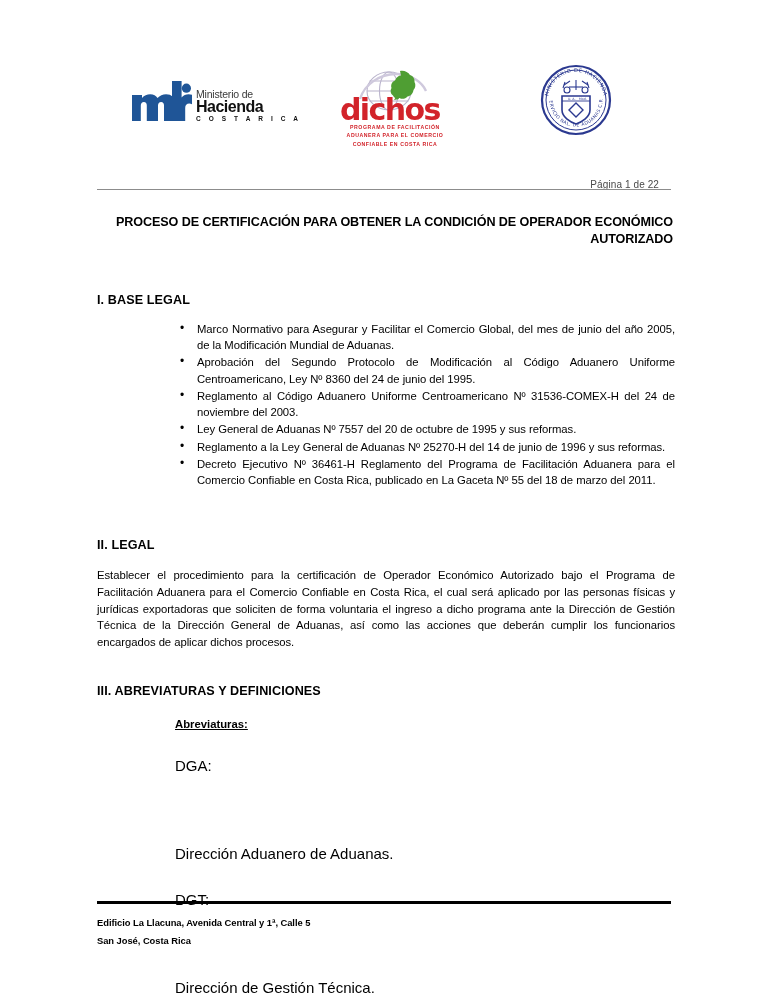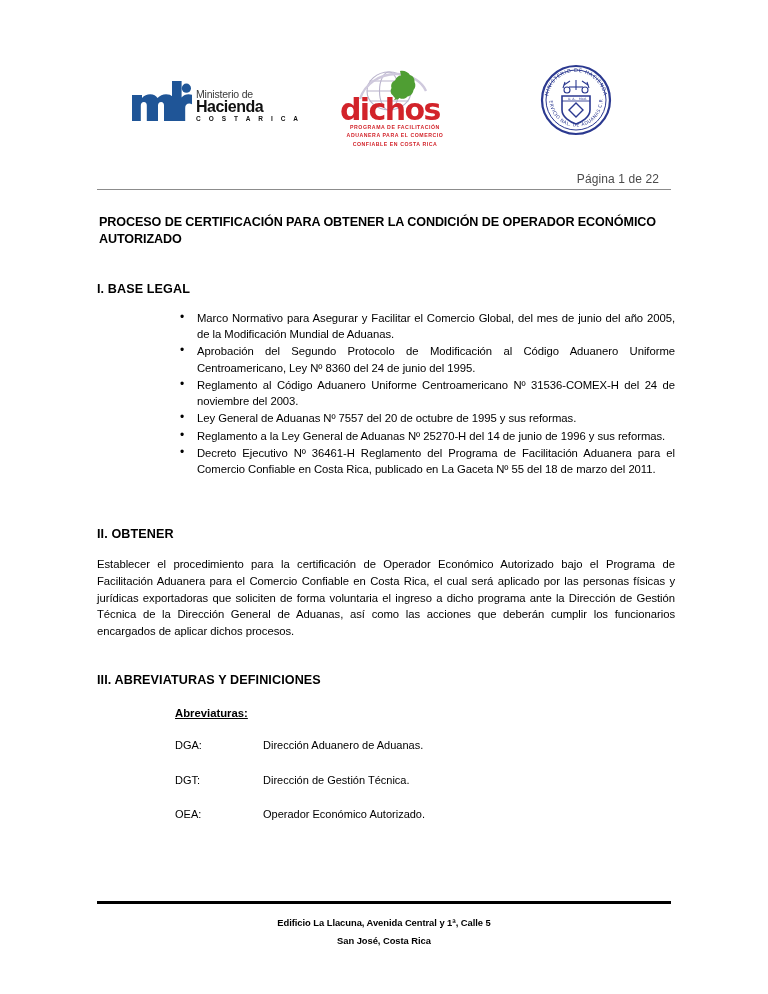--- a/index.html
+++ b/index.html
@@ -119,22 +119,22 @@
     left: 440px;
     top: 6px;
     width: 78px;
     height: 78px;
   }
 
   
   .page-number {
     position: absolute;
     right: 97px;
-    top: 172px;
-    font-size: 12px;
+    top: 179px;
+    font-size: 10px;
     color: #4a4a4a;
     letter-spacing: 0.1px;
   }
   .header-rule {
     position: absolute;
     left: 97px;
     top: 189px;
     width: 574px;
     height: 1px;
     background: #8c8c8c;
@@ -144,35 +144,35 @@
   .content {
     position: absolute;
     left: 97px;
     top: 206px;
     width: 578px;
   }
 
   .doc-title {
     font-size: 12.6px;
     font-weight: bold;
-    text-align: left;
+    text-align: right;
     line-height: 1.38;
     letter-spacing: -0.1px;
     margin: 8px 0 0 0;
     padding: 0 2px;
   }
 
   .section-heading {
     font-size: 12.6px;
     font-weight: bold;
     letter-spacing: 0.1px;
     margin: 0;
     padding: 0;
   }
-  .h-base-legal { margin-top: 33px; }
+  .h-base-legal { margin-top: 44px; }
   .h-objeto     { margin-top: 50px; }
   .h-abrev      { margin-top: 34px; }
 
   ul.legal-list {
     list-style: none;
     margin: 14px 0 0 0;
     padding: 0 0 0 82px;
   }
   ul.legal-list li {
     position: relative;
@@ -205,42 +205,43 @@
     padding-left: 78px;
   }
   .abrev-title {
     font-size: 11.3px;
     font-weight: bold;
     text-decoration: underline;
     margin: 0 0 0 0;
   }
   .abrev-row {
     display: flex;
-    margin-top: 19px;
-    font-size: 11px;
+    margin-top: 25px;
+    font-size: 15px;
     line-height: 1.4;
+    flex-direction: column;
   }
   .abrev-key { width: 88px; flex: 0 0 88px; }
   .abrev-val { flex: 1 1 auto; }
 
   
   .footer-rule {
     position: absolute;
     left: 97px;
     top: 901px;
     width: 574px;
     height: 2.5px;
     background: #000000;
   }
   .footer-text {
     position: absolute;
     left: 97px;
     top: 914px;
     width: 574px;
-    text-align: center;
+    text-align: left;
     font-size: 9.4px;
     font-weight: bold;
     line-height: 1.95;
     color: #000;
     letter-spacing: -0.05px;
   }
   .footer-text span { display: block; }
 </style>
 </head>
 <body>
@@ -330,21 +331,21 @@
 
     <ul class="legal-list">
       <li>Marco Normativo para Asegurar y Facilitar el Comercio Global, del mes de junio del año 2005, de la Modificación Mundial de Aduanas.</li>
       <li>Aprobación del Segundo Protocolo de Modificación al Código Aduanero Uniforme Centroamericano, Ley Nº 8360 del 24 de junio del 1995.</li>
       <li>Reglamento al Código Aduanero Uniforme Centroamericano Nº 31536-COMEX-H del 24 de noviembre del 2003.</li>
       <li>Ley General de Aduanas Nº 7557 del 20 de octubre de 1995 y sus reformas.</li>
       <li>Reglamento a la Ley General de Aduanas Nº 25270-H del 14 de junio de 1996 y sus reformas.</li>
       <li>Decreto Ejecutivo Nº 36461-H Reglamento del Programa de Facilitación Aduanera para el Comercio Confiable en Costa Rica, publicado en La Gaceta Nº 55 del 18 de marzo del 2011.</li>
     </ul>
 
-    <h2 class="section-heading h-objeto">II. OBTENER</h2>
+    <h2 class="section-heading h-objeto">II. LEGAL</h2>
     <p class="body-par">Establecer el procedimiento para la certificación de Operador Económico Autorizado bajo el Programa de Facilitación Aduanera para el Comercio Confiable en Costa Rica, el cual será aplicado por las personas físicas y jurídicas exportadoras que soliciten de forma voluntaria el ingreso a dicho programa ante la Dirección de Gestión Técnica de la Dirección General de Aduanas, así como las acciones que deberán cumplir los funcionarios encargados de aplicar dichos procesos.</p>
 
     <h2 class="section-heading h-abrev">III. ABREVIATURAS Y DEFINICIONES</h2>
 
     <div class="abrev-block">
       <div class="abrev-title">Abreviaturas:</div>
 
       <div class="abrev-row">
         <div class="abrev-key">DGA:</div>
         <div class="abrev-val">Dirección Aduanero de Aduanas.</div>

